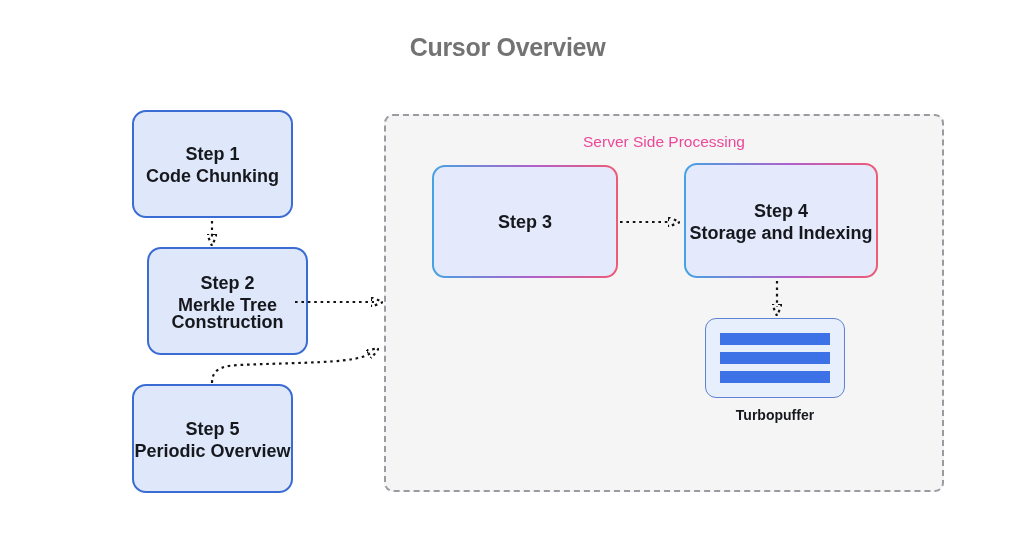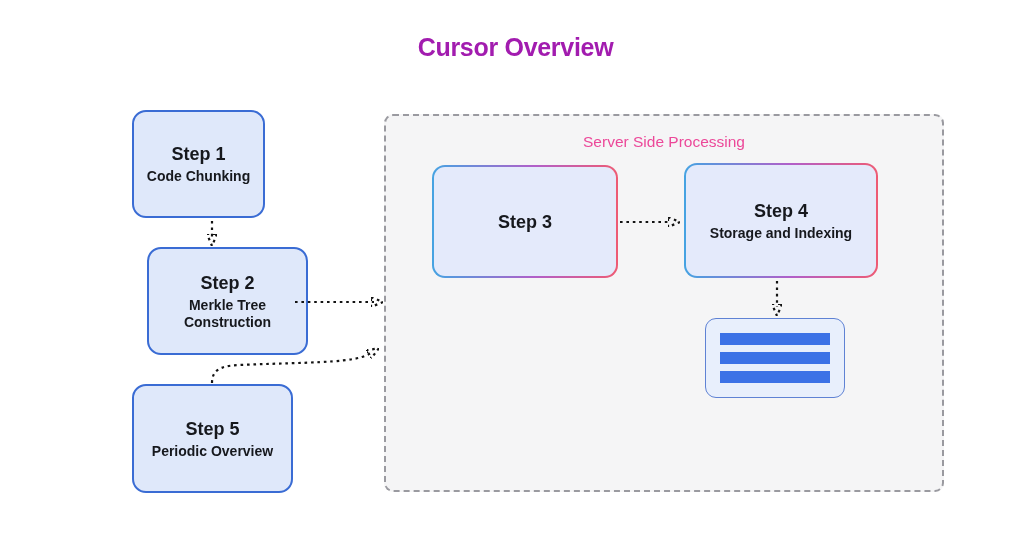--- a/index.html
+++ b/index.html
@@ -1,31 +1,31 @@
 <!DOCTYPE html>
 <html><head>
 <meta charset="utf-8">
 <style>
   html,body{margin:0;padding:0;background:#fff;}
   .canvas{
     position:relative;width:1024px;height:541px;background:#ffffff;overflow:hidden;
     font-family:"Liberation Sans","DejaVu Sans",sans-serif;color:#16181d;
   }
   .diagram-title{
-    position:absolute;left:8px;top:33px;width:1015px;text-align:center;
-    font-size:25px;font-weight:700;letter-spacing:-0.3px;color:#a21caf;
+    position:absolute;left:0;top:33px;width:1015px;text-align:center;
+    font-size:25px;font-weight:700;letter-spacing:-0.3px;color:#737373;
   }
   
   .bluebox{
     position:absolute;box-sizing:border-box;border:2px solid #3a6cd4;border-radius:14px;
     background:#dfe8fa;display:flex;flex-direction:column;align-items:center;justify-content:center;
     text-align:center;
   }
   .step-title{font-size:18px;font-weight:600;line-height:22px;}
-  .step-sub{font-size:14px;font-weight:600;line-height:17px;margin-top:3px;white-space:pre-line;}
+  .step-sub{font-size:18px;font-weight:600;line-height:17px;margin-top:3px;white-space:pre-line;}
   
   .gbox{
     position:absolute;border-radius:13px;padding:2px;box-sizing:border-box;
     background:linear-gradient(to right,#45a3e2,#b15fc9 55%,#ee5b74);
   }
   .gbox-inner{
     width:100%;height:100%;border-radius:11px;background:#e4eafb;box-sizing:border-box;
     display:flex;flex-direction:column;align-items:center;justify-content:center;text-align:center;
   }
   
@@ -51,21 +51,21 @@
   .arrows{position:absolute;left:0;top:0;width:1024px;height:541px;pointer-events:none;}
   .arrows path{fill:none;stroke:#131313;stroke-width:2.2;stroke-dasharray:2.6 3.8;}
 </style>
 </head>
 <body>
 
 <div class="canvas">
 
   <div class="diagram-title">Cursor Overview</div>
 
-  <div class="bluebox" style="left:132px;top:110px;width:133px;height:108px;">
+  <div class="bluebox" style="left:132px;top:110px;width:161px;height:108px;">
     <div class="step-title">Step 1</div>
     <div class="step-sub">Code Chunking</div>
   </div>
 
   <div class="bluebox" style="left:147px;top:247px;width:161px;height:108px;">
     <div class="step-title">Step 2</div>
     <div class="step-sub">Merkle  Tree
 Construction</div>
   </div>
 
@@ -89,20 +89,21 @@
       <div class="step-sub">Storage and Indexing</div>
     </div>
   </div>
 
   <div class="db-box">
     <div class="db-bar"></div>
     <div class="db-bar"></div>
     <div class="db-bar"></div>
   </div>
   <div class="db-label">
+    <div>Turbopuffer</div>
   </div>
 
   <svg class="arrows" viewBox="0 0 1024 541">
     <defs>
       <marker id="ah" markerUnits="userSpaceOnUse" markerWidth="12" markerHeight="10" refX="3" refY="5" orient="auto">
         <path d="M0,0 L12,5 L0,10 Z" fill="#131313" stroke="none" stroke-dasharray="none"></path>
       </marker>
     </defs>
     <path d="M212 221 L212 237" marker-end="url(#ah)"></path>
     <path d="M295 302 L374 302" marker-end="url(#ah)"></path>

